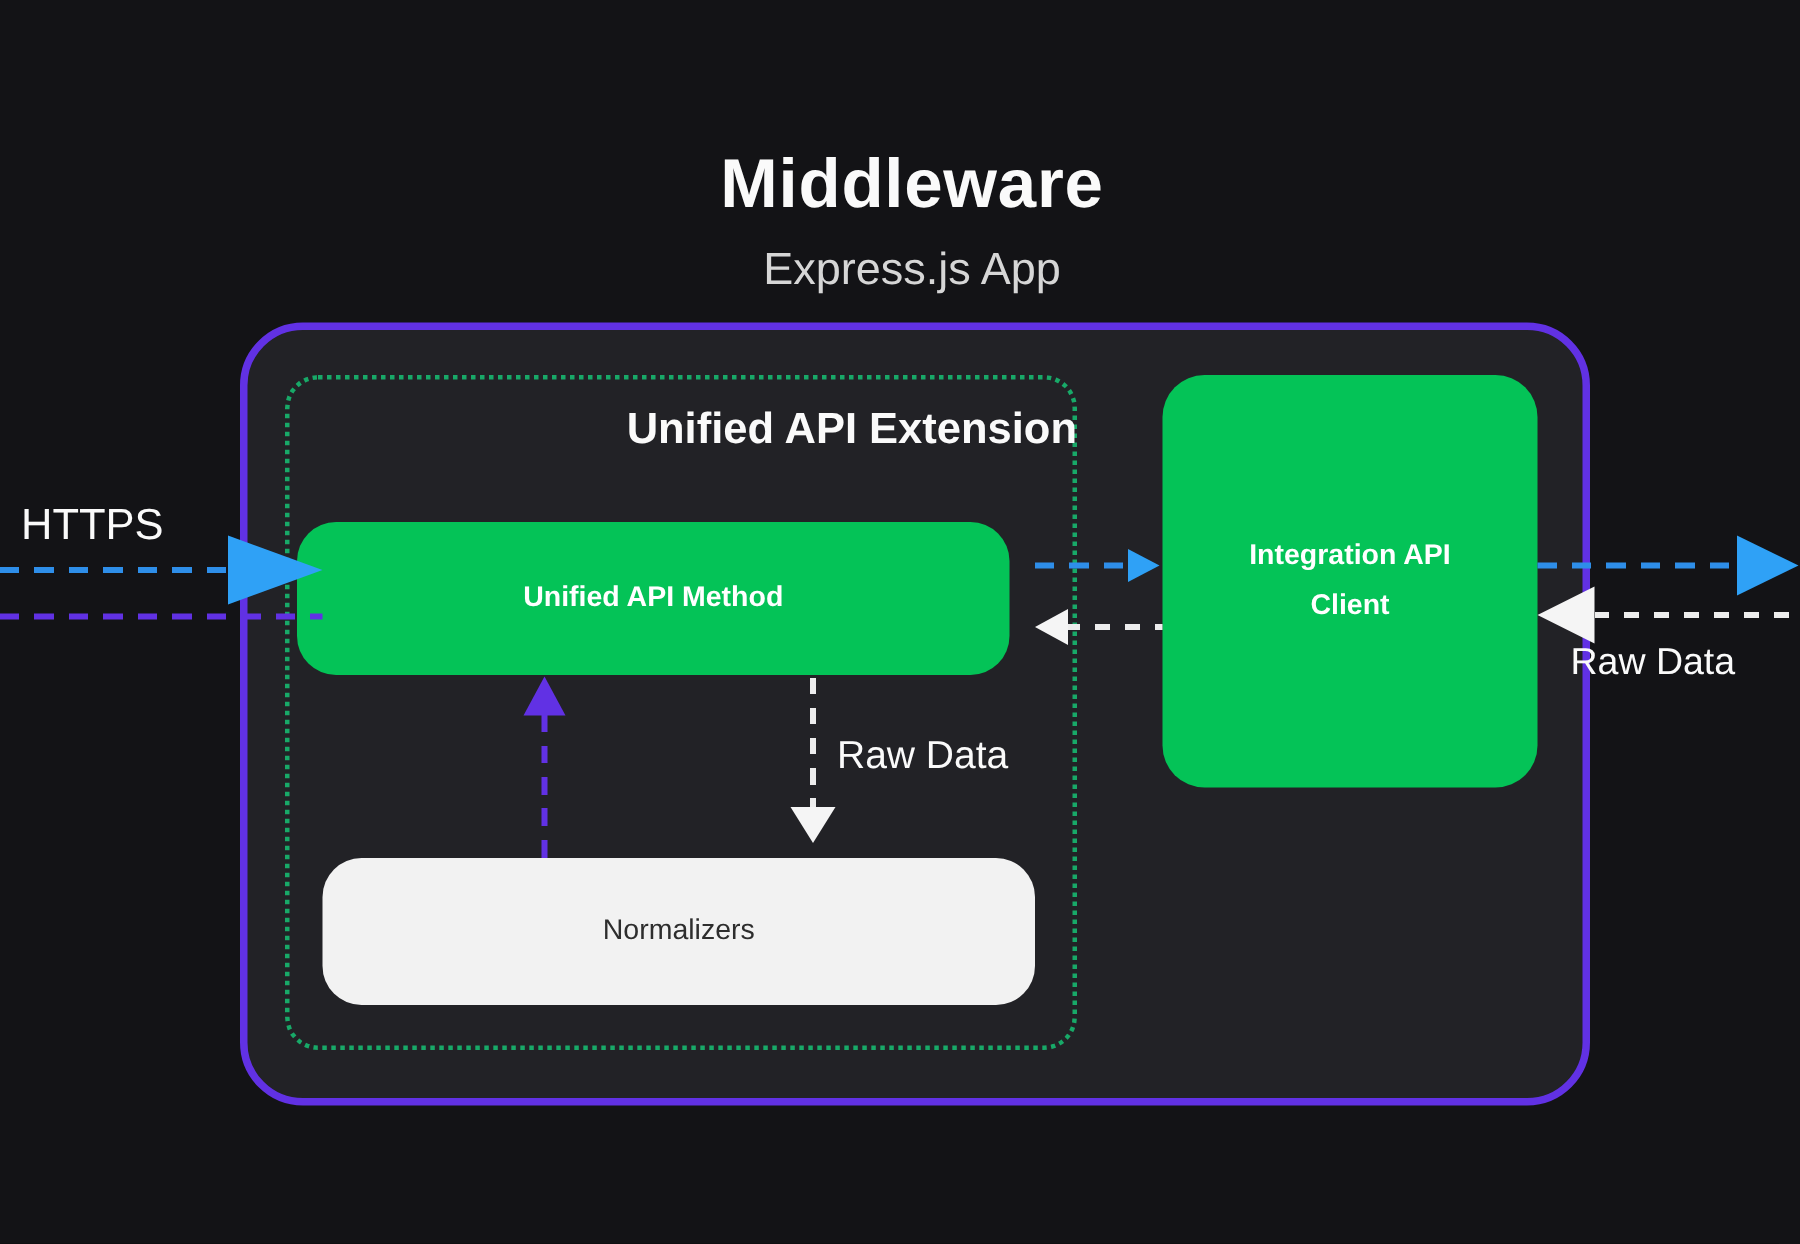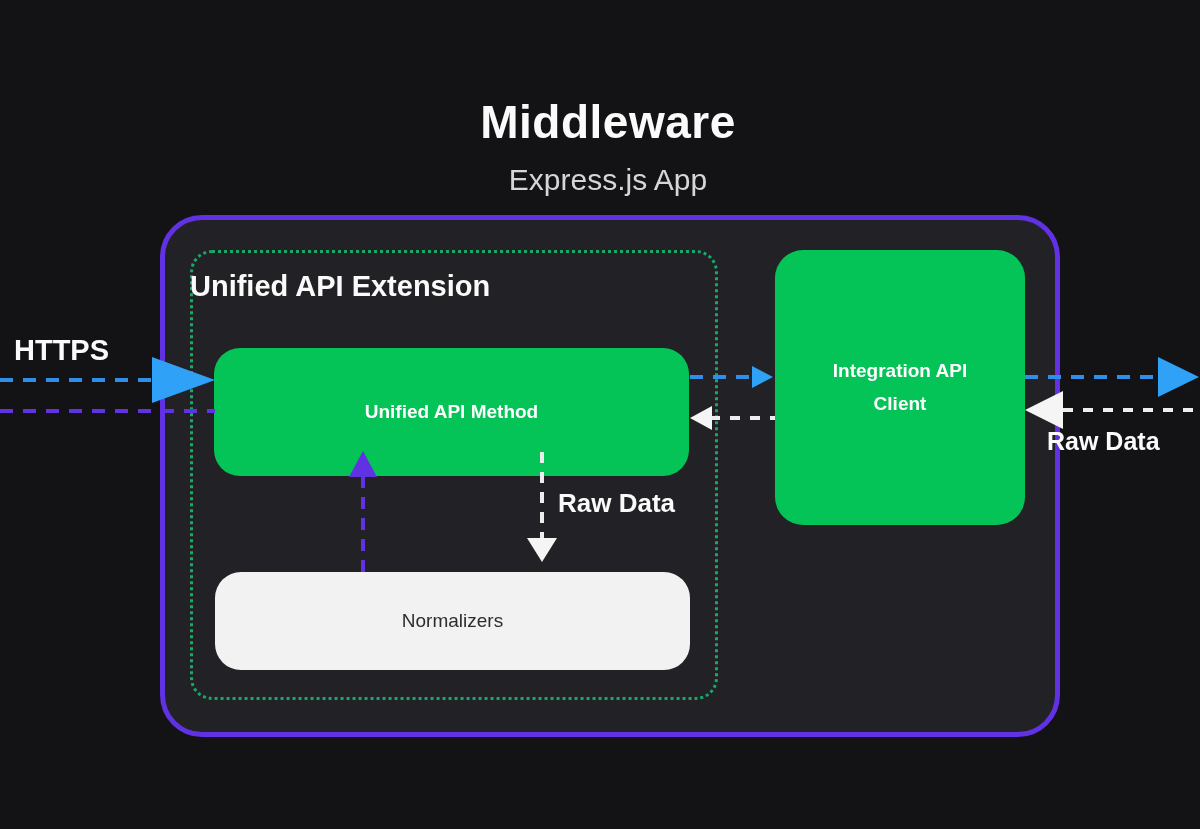--- a/index.html
+++ b/index.html
@@ -23,38 +23,38 @@
   .outer-container {
     left:160px; top:215px; width:900px; height:522px;
     background:var(--container-fill,#222226);
     border:5px solid var(--purple,#6131e4); border-radius:42px;
   }
   .extension-box {
     left:190px; top:250px; width:528px; height:450px;
     border:3px dotted var(--green-dotted,#18a968); border-radius:22px;
   }
   .extension-title {
-    left:190px; top:270px; width:528px; text-align:left;
+    left:190px; top:270px; width:528px; text-align:right;
     font-size:29px; font-weight:600; color:var(--text-white,#fafafa);
   }
 
   .node {
     display:flex; align-items:center; justify-content:center;
     text-align:center; font-size:19px; font-weight:600; color:#ffffff;
   }
-  .unified-method { left:214px; top:348px; width:475px; height:128px;
+  .unified-method { left:198px; top:348px; width:475px; height:102px;
     background:var(--green,#04c357); border-radius:26px; }
   .normalizers { left:215px; top:572px; width:475px; height:98px;
     background:var(--white-box,#f2f2f2); border-radius:26px;
     color:var(--text-dark,#2e2e2e); font-weight:400; }
   .integration-client { left:775px; top:250px; width:250px; height:275px;
     background:var(--green,#04c357); border-radius:28px; }
   .integration-client span { display:block; width:190px; line-height:1.72; }
 
-  .label { font-weight:700; color:var(--text-white,#fafafa); }
+  .label { font-weight:400; color:var(--text-white,#fafafa); }
   .https-label { left:14px; top:334px; font-size:29px; }
   .normalized-label { left:213px; top:485px; width:142px; text-align:center;
     font-size:26px; line-height:1.18; }
   .rawdata-mid-label { left:558px; top:488px; font-size:26px; }
   .rawdata-right-label { left:1047px; top:427px; font-size:25px; }
 
   
   .dash-h-blue  { height:4px; background:repeating-linear-gradient(90deg, var(--blue,#2e8ee9) 0 13px, transparent 13px 23px); }
   .dash-h-purple{ height:4px; background:repeating-linear-gradient(90deg, var(--purple,#6131e4) 0 13px, transparent 13px 23px); }
   .dash-h-white { height:4px; background:repeating-linear-gradient(90deg, #ededed 0 10px, transparent 10px 20px); }

